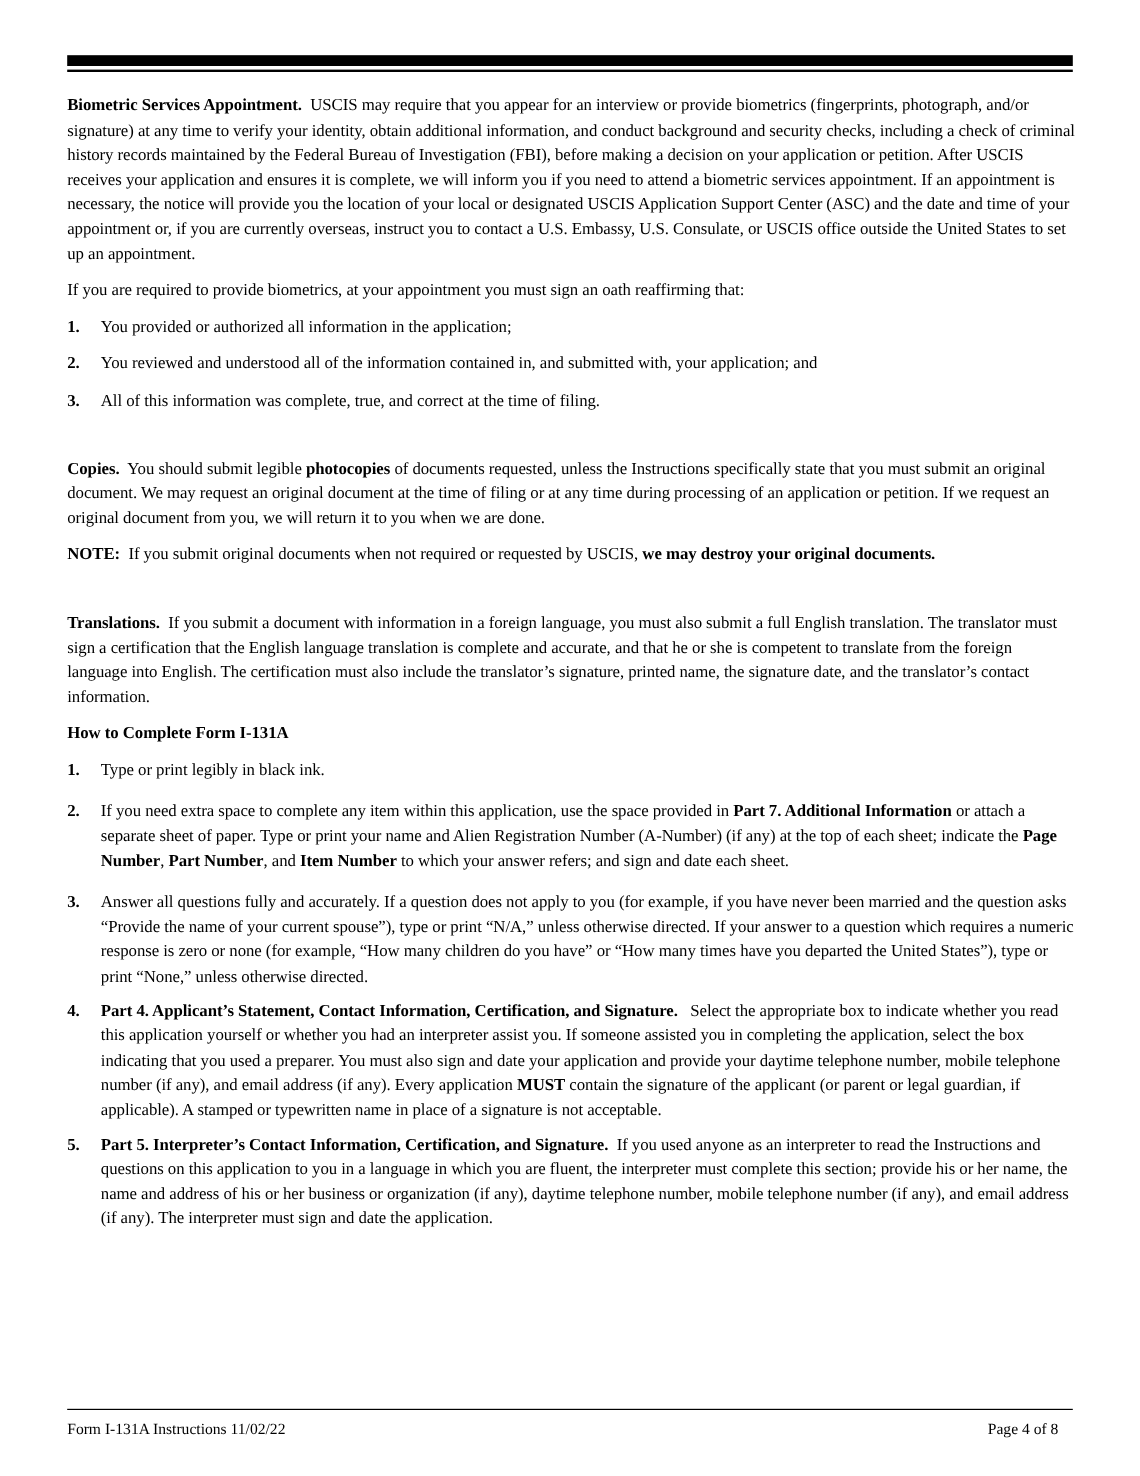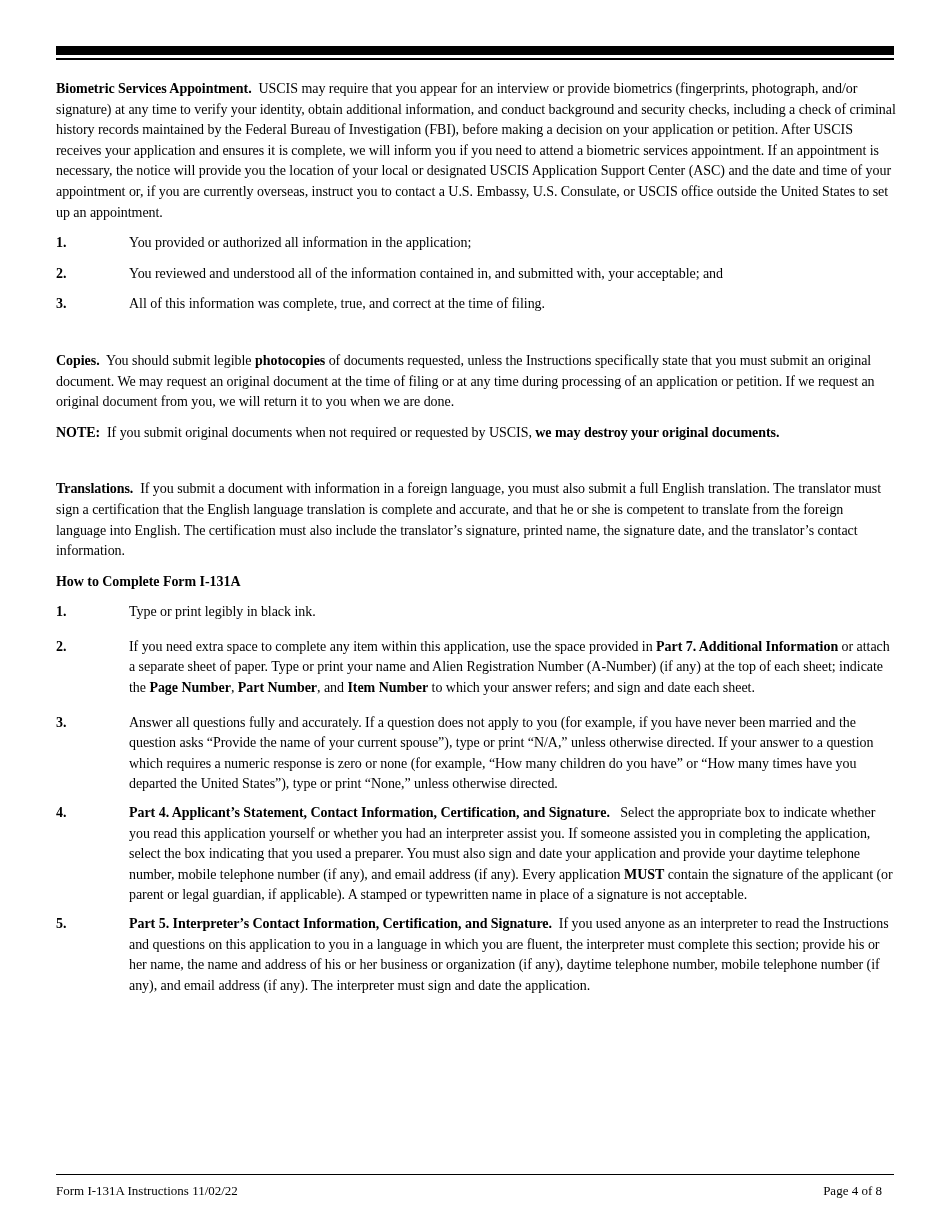--- a/index.html
+++ b/index.html
@@ -7,45 +7,46 @@
            font-family: "Liberation Serif", "DejaVu Serif", serif; color: #000; }
     .topbar { position: absolute; left: 56px; top: 46px; width: 838px; height: 9px; background: #000; }
     .topline { position: absolute; left: 56px; top: 58px; width: 838px; height: 1.5px; background: #000; }
     .content { position: absolute; left: 56px; top: 79px; width: 840px;
                font-size: 14px; line-height: 20.6px; letter-spacing: -0.05px; }
     p { margin: 0; }
     .para { margin-bottom: 10px; }
     .gap-lg { margin-top: 36px; }
     .list-item { display: flex; margin-bottom: 10px; }
     .list-num { flex: 0 0 28px; font-weight: bold; }
-    .list-text { flex: 1; margin-left: 45px; }
+    .list-text { flex: 1; }
     b { font-weight: bold; }
     .heading { font-weight: bold; margin-bottom: 10px; }
     .footer-line { position: absolute; left: 56px; top: 1174px; width: 838px; height: 1px; background: #000; }
     .footer-left { position: absolute; left: 56px; top: 1183px; font-size: 13px; text-align: center; }
     .footer-right { position: absolute; right: 68px; top: 1183px; font-size: 13px; }
   </style>
 </head>
 <body>
 
 <div class="topbar"></div>
 <div class="topline"></div>
 
 <div class="content">
 
   <p class="para"><b>Biometric Services Appointment.</b>&nbsp; <span>USCIS may require that you appear for an interview or provide biometrics (fingerprints, photograph, and/or signature) at any time to verify your identity, obtain additional information, and conduct background and security checks, including a check of criminal history records maintained by the Federal Bureau of Investigation (FBI), before making a decision on your application or petition.  After USCIS receives your application and ensures it is complete, we will inform you if you need to attend a biometric services appointment.  If an appointment is necessary, the notice will provide you the location of your local or designated USCIS Application Support Center (ASC) and the date and time of your appointment or, if you are currently overseas, instruct you to contact a U.S. Embassy, U.S. Consulate, or USCIS office outside the United States to set up an appointment.</span></p>
 
+  <p class="para">If you are required to provide biometrics, at your appointment you must sign an oath reaffirming that:</p>
 
   <div class="list-item">
     <span class="list-num">1.</span>
     <span class="list-text">You provided or authorized all information in the application;</span>
   </div>
   <div class="list-item">
     <span class="list-num">2.</span>
-    <span class="list-text">You reviewed and understood all of the information contained in, and submitted with, your acceptable; and</span>
+    <span class="list-text">You reviewed and understood all of the information contained in, and submitted with, your application; and</span>
   </div>
   <div class="list-item">
     <span class="list-num">3.</span>
     <span class="list-text">All of this information was complete, true, and correct at the time of filing.</span>
   </div>
 
   <p class="para gap-lg"><b>Copies.</b>&nbsp; <span>You should submit legible</span> <b>photocopies</b> <span>of documents requested, unless the Instructions specifically state that you must submit an original document.  We may request an original document at the time of filing or at any time during processing of an application or petition.  If we request an original document from you, we will return it to you when we are done.</span></p>
 
   <p class="para"><b>NOTE:</b>&nbsp; <span>If you submit original documents when not required or requested by USCIS,</span> <b>we may destroy your original documents.</b></p>
 

